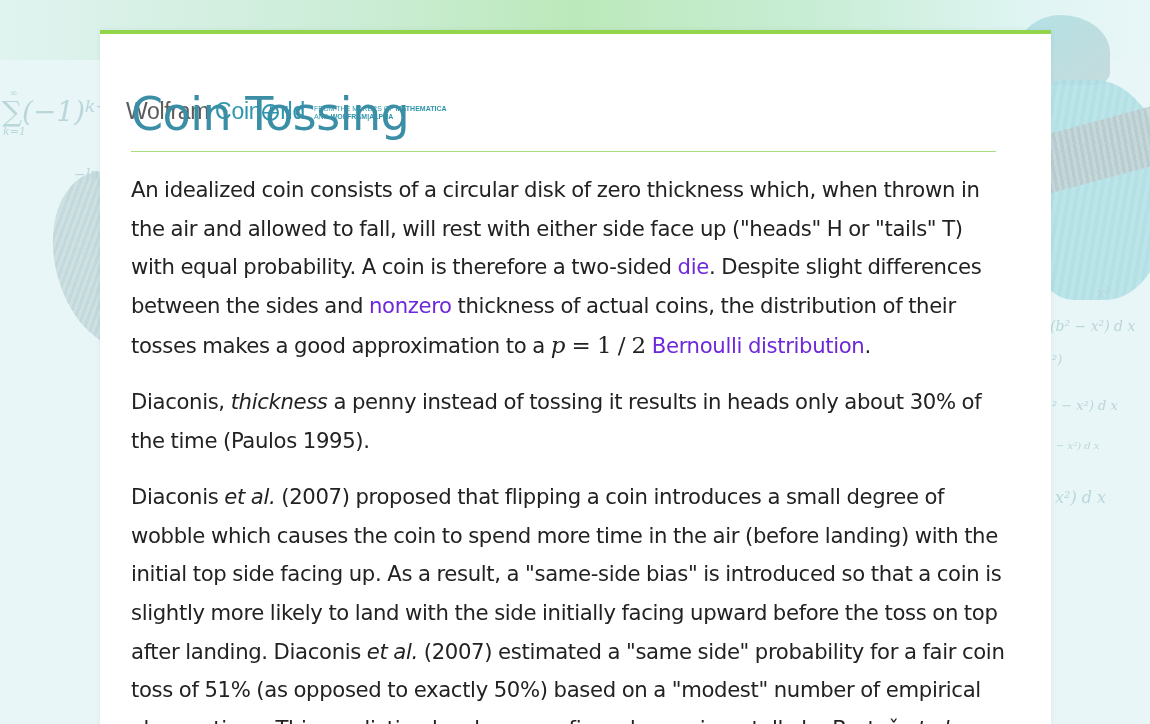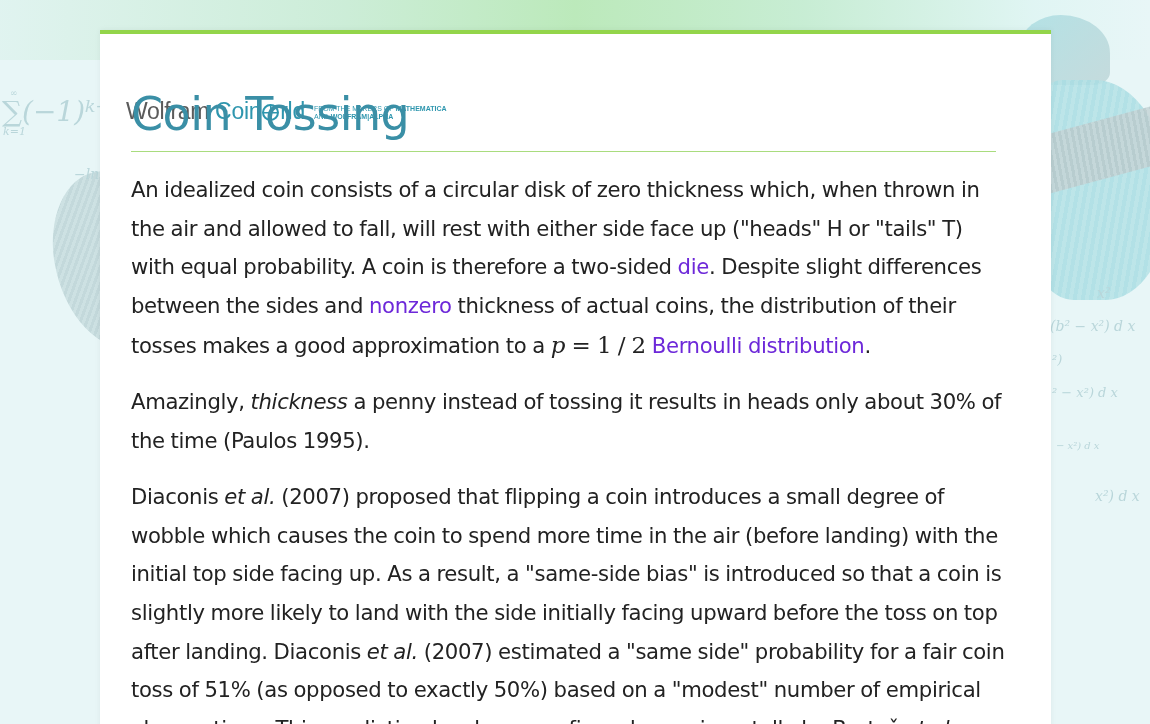--- a/index.html
+++ b/index.html
@@ -182,23 +182,23 @@
   <div class="bg-swirl-right3"></div>
 
   <span class="bg-math" style="left:2px; top:95px; font-size:28px;">∑(−1)ᵏ⁻¹</span>
   <span class="bg-math" style="left:10px; top:88px; font-size:9px;">∞</span>
   <span class="bg-math" style="left:3px; top:125px; font-size:11px;">k=1</span>
   <span class="bg-math" style="left:74px; top:134px; font-size:14px;margin-top:32px;">−ln</span>
 
   <span class="bg-math" style="left:1052px; top:285px; font-size:14px;margin-left:45px;">x²</span>
   <span class="bg-math" style="left:1050px; top:318px; font-size:14px;">(b² − x²)  d x</span>
   <span class="bg-math" style="left:1052px; top:352px; font-size:13px;">²)</span>
-  <span class="bg-math" style="left:1052px; top:385px; font-size:13px;text-align:center;">² − x²)  d x</span>
+  <span class="bg-math" style="left:1052px; top:398px; font-size:13px;text-align:center;">² − x²)  d x</span>
   <span class="bg-math" style="left:1056px; top:440px; font-size:10px;">− x²)  d x</span>
-  <span class="bg-math" style="left:1055px; top:488px; font-size:14px;margin-left:40px;">x²)  d x</span>
+  <span class="bg-math" style="left:1055px; top:488px; font-size:16px;">x²)  d x</span>
 </div>
 
 <div class="page">
   <div class="brand">
     <span class="brand-wolfram">Wolfram</span>
     <span class="brand-mathworld">
       <span>Coin</span>
         <span class="globe-icon"></span>
         <span>rld</span>
     </span>
@@ -207,17 +207,17 @@
       <span>AND </span><b>WOLFRAM|ALPHA</b>
     </span>
   </div>
 
   <h1 class="title">Coin Tossing</h1>
   <div class="title-rule"></div>
 
   <div class="content">
     <p><span>An idealized coin consists of a circular disk of zero thickness which, when thrown in the air and allowed to fall, will rest with either side face up ("heads" H or "tails" T) with equal probability. A coin is therefore a two-sided </span><a href="#">die</a><span>. Despite slight differences between the sides and </span><a href="#">nonzero</a><span> thickness of actual coins, the distribution of their tosses makes a good approximation to a </span><span class="math"><i>p</i><span> = 1 / 2</span></span> <a href="#">Bernoulli distribution</a><span>.</span></p>
 
-    <p><span>Amazingly, </span><em>thickness</em><span> a penny instead of tossing it results in heads only about 30% of the time (Paulos 1995).</span></p>
+    <p><span>Diaconis, </span><em>thickness</em><span> a penny instead of tossing it results in heads only about 30% of the time (Paulos 1995).</span></p>
 
     <p><span>Diaconis </span><em>et al.</em><span> (2007) proposed that flipping a coin introduces a small degree of wobble which causes the coin to spend more time in the air (before landing) with the initial top side facing up. As a result, a "same-side bias" is introduced so that a coin is slightly more likely to land with the side initially facing upward before the toss on top after landing. Diaconis </span><em>et al.</em><span> (2007) estimated a "same side" probability for a fair coin toss of 51% (as opposed to exactly 50%) based on a "modest" number of empirical observations. This prediction has been confirmed experimentally by Bartoš </span><em>et al.</em></p>
   </div>
 </div>
 
 </body></html>

